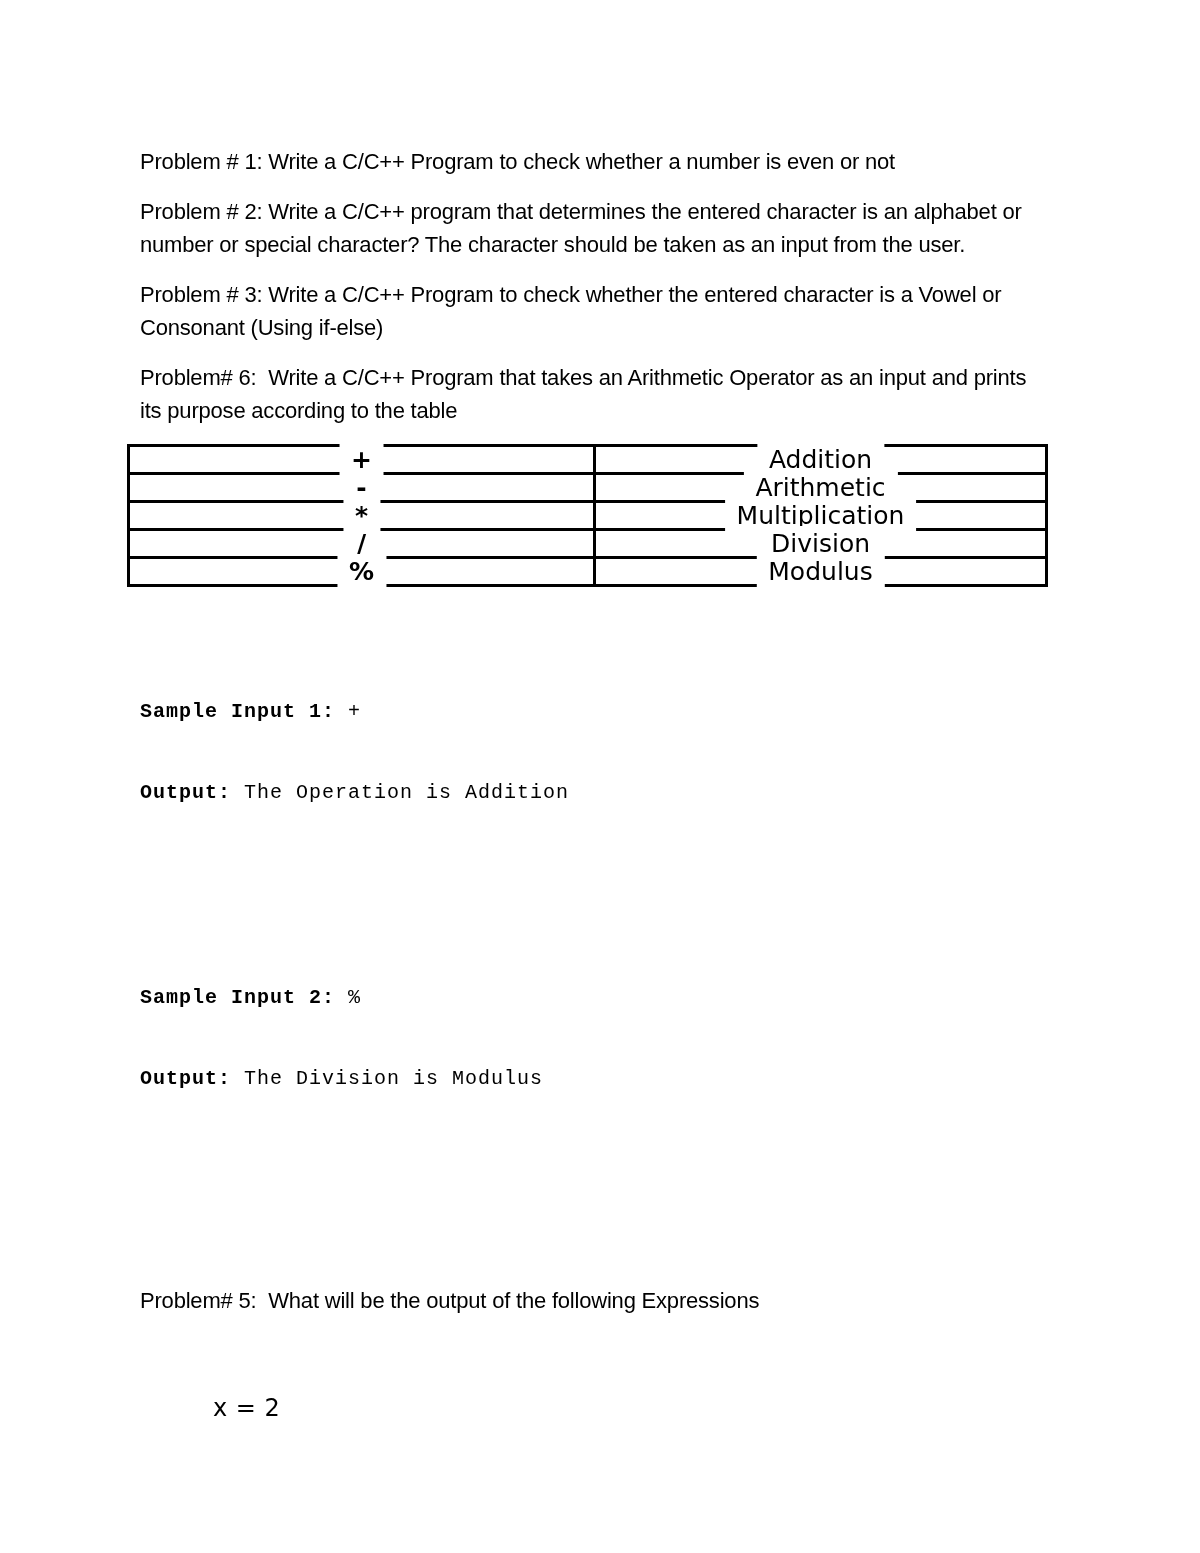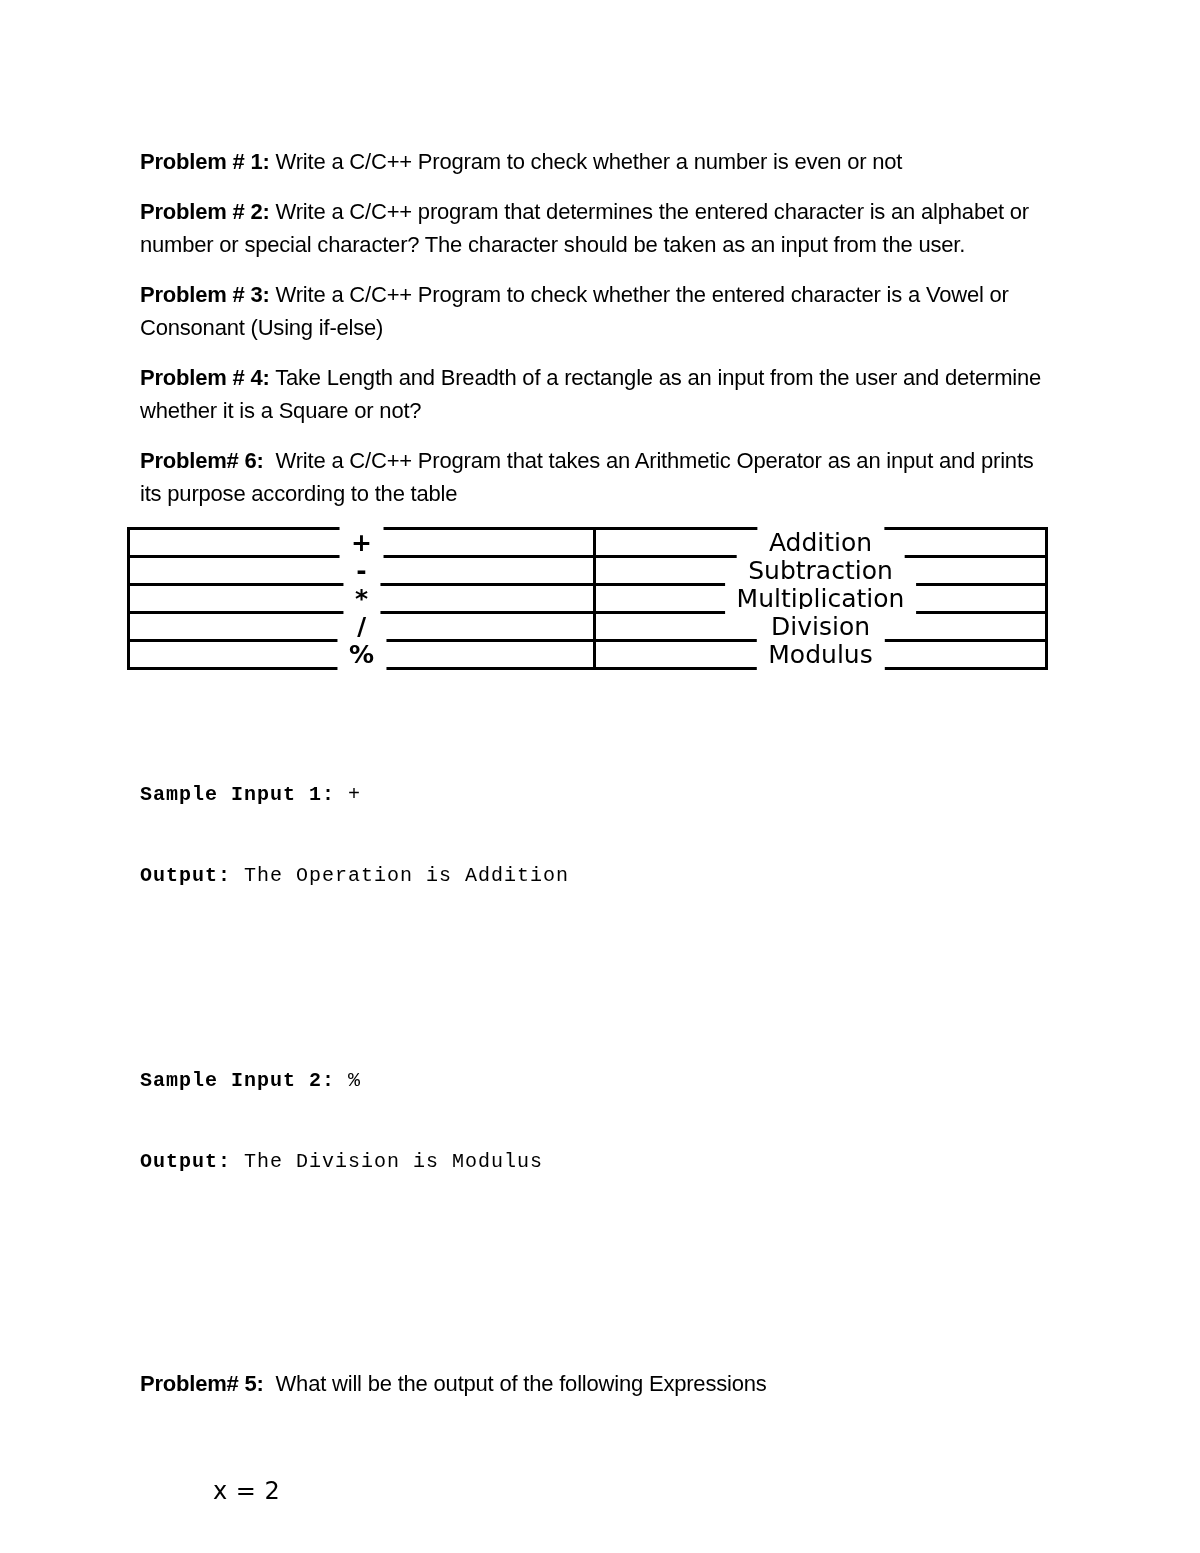--- a/index.html
+++ b/index.html
@@ -15,21 +15,21 @@
   }
   
   .prob {
     margin:0 0 17px 0;
     font-size:22px;
     line-height:33px;
     letter-spacing:-0.2px;
     white-space:pre-wrap;
     width:910px;
   }
-  .plabel { font-weight:bold; }
+  .plabel { font-weight:normal; }
 
   
   .optable {
     border-collapse:collapse;
     table-layout:fixed;
     width:918px;
     margin:11px 0 0 -13px;
   }
   .optable td {
     position:relative;
@@ -79,21 +79,20 @@
 <body>
 
 <div class="page">
 
   <p class="prob"><span class="plabel">Problem # 1:</span><span> Write a C/C++ Program to check whether a number is even or not</span></p>
 
   <p class="prob"><span class="plabel">Problem # 2:</span><span> Write a C/C++ program that determines the entered character is an alphabet or number or special character? The character should be taken as an input from the user.</span></p>
 
   <p class="prob"><span class="plabel">Problem # 3:</span><span> Write a C/C++ Program to check whether the entered character is a Vowel or Consonant (Using if-else)</span></p>
 
-  <p class="prob"><span class="plabel">Problem # 4:</span><span> Take Length and Breadth of a rectangle as an input from the user and determine whether it is a Square or not?</span></p>
 
   <p class="prob"><span class="plabel">Problem# 6:</span><span>  Write a C/C++ Program that takes an Arithmetic Operator as an input and prints its purpose according to the table</span></p>
 
   <table class="optable">
     <colgroup>
         <col style="width:466px">
         <col style="width:452px">
       </colgroup>
     <tbody>
       <tr>
@@ -102,21 +101,21 @@
           </td>
         <td>
             <span class="cellval">Addition</span>
           </td>
       </tr>
       <tr>
         <td>
             <span class="cellval sym">-</span>
           </td>
         <td>
-            <span class="cellval">Subtraction</span>
+            <span class="cellval">Arithmetic</span>
           </td>
       </tr>
       <tr>
         <td>
             <span class="cellval sym">*</span>
           </td>
         <td>
             <span class="cellval">Multiplication</span>
           </td>
       </tr>

